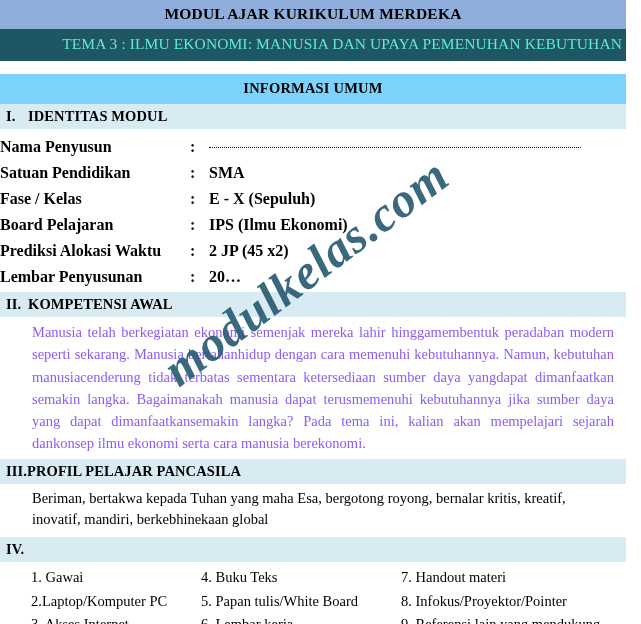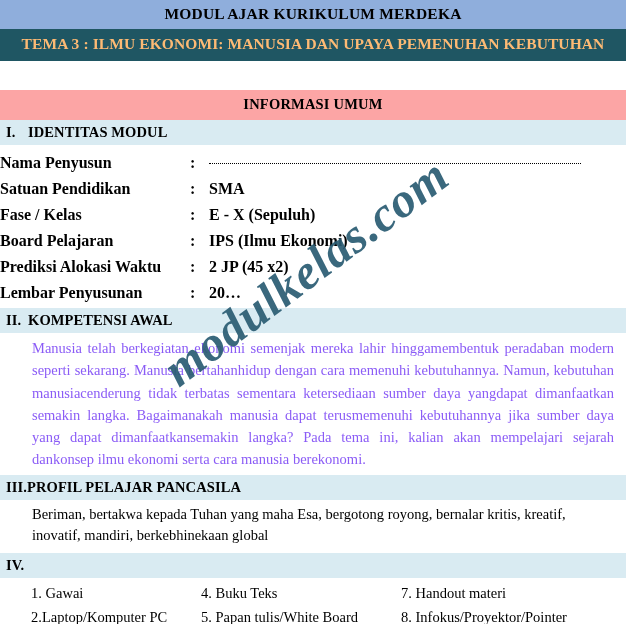--- a/index.html
+++ b/index.html
@@ -26,39 +26,38 @@
     color: #000000;
     text-align: center;
     font-weight: bold;
     font-size: 15.5px;
     letter-spacing: 0.2px;
     line-height: 1.45;
     padding: 3px 4px 4px 4px;
   }
   .banner-teal {
     background: #1F5663;
-    color: #fdba74;
-    text-align: center;
-    font-weight: bold;
+    color: #5eead4;
+    text-align: right;
+    font-weight: normal;
     font-size: 15.5px;
     letter-spacing: 0.1px;
     line-height: 1.52;
     padding: 3px 4px 5px 4px;
   }
   .banner-teal div { white-space: nowrap; }
   .gap-white { height: 13px; background: #ffffff; }
   .banner-peach {
-    background: #fca5a5;
+    background: #7dd3fc;
     color: #000000;
     text-align: center;
     font-weight: bold;
     font-size: 14.5px;
     letter-spacing: 0.2px;
     padding: 6px 4px 7px 4px;
-    margin-top: 16px;
   }
 
   
   .section-head {
     background: #D9EBF2;
     color: #000000;
     font-weight: bold;
     font-size: 14.5px;
     padding: 4px 0 4px 6px;
     display: flex;

